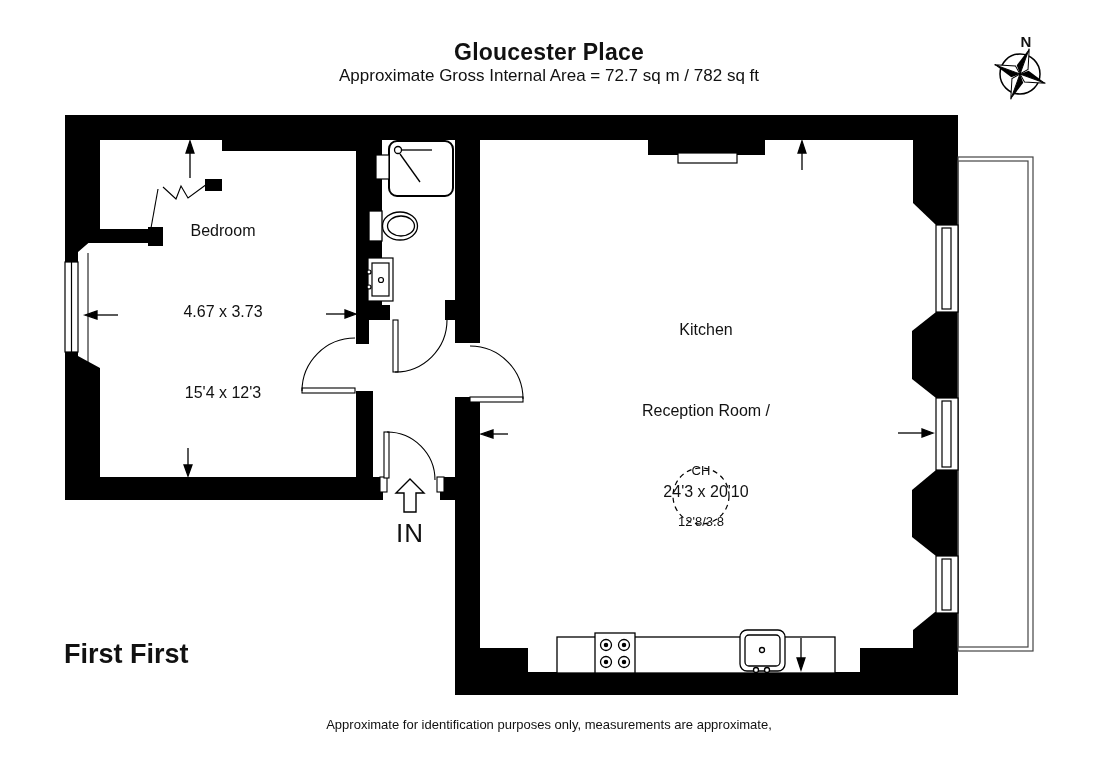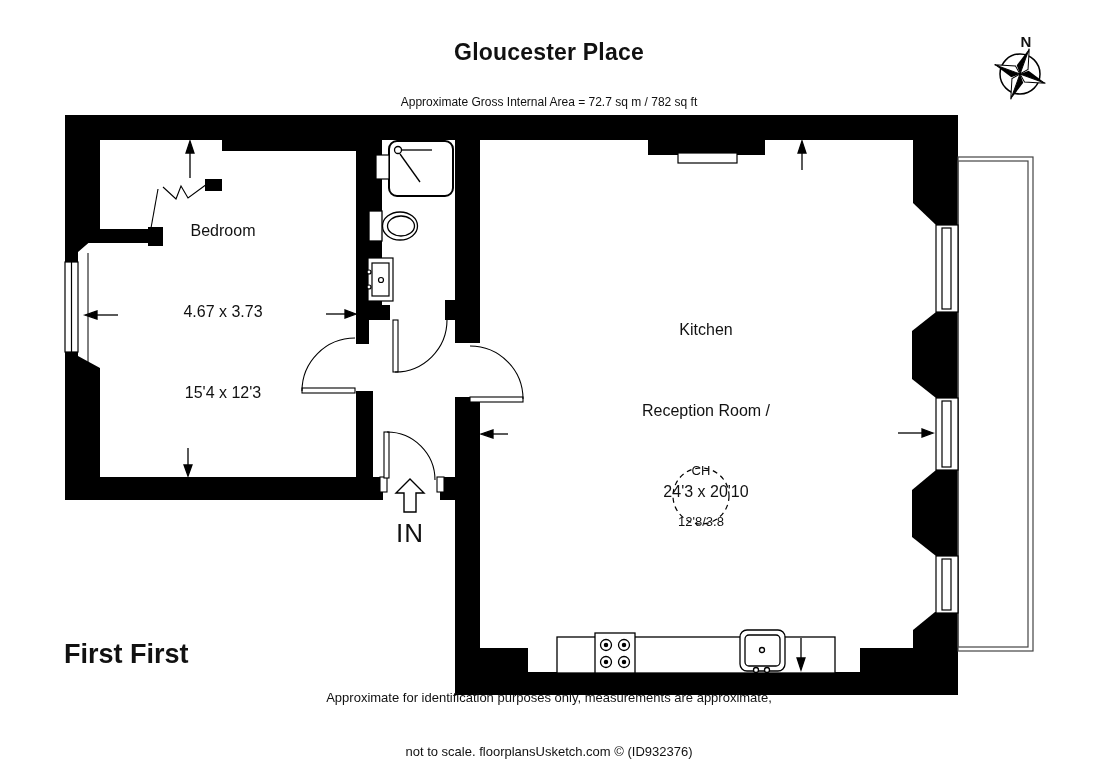--- a/index.html
+++ b/index.html
@@ -2,21 +2,21 @@
 <html><head>
 <meta charset="utf-8">
 <style>
   html,body{margin:0;padding:0;background:#fff;}
   #stage{position:relative;width:1103px;height:770px;background:#fff;overflow:hidden;
          font-family:"Liberation Sans",sans-serif;color:#111;}
   #plan-svg{position:absolute;left:0;top:0;}
   .txt{position:absolute;white-space:pre;color:#111;}
   .center{transform:translate(-50%,-50%);text-align:center;}
   .title{font-size:23px;font-weight:bold;letter-spacing:.2px;}
-  .subtitle{font-size:12px;margin-top:26px;}
+  .subtitle{font-size:17px;}
   .room-label{font-size:16px;line-height:27px;}
   .ch-label{font-size:13px;line-height:17px;}
   .in-label{font-size:26px;letter-spacing:1px;}
   .floor-label{font-size:27px;font-weight:bold;}
   .footer{font-size:13px;line-height:18px;}
   .north{font-size:15px;font-weight:600;}
 </style>
 </head>
 <body>
 
@@ -216,16 +216,15 @@
     <div>CH</div>
     <div>12'8/3.8</div>
   </div>
 
   <div class="txt center in-label" style="left:410px;top:533px;text-align:right;">IN</div>
 
   <div class="txt floor-label" style="left:64px;top:639px;">First First</div>
 
   <div class="txt center footer" style="left:549px;top:725px;">
     <div>Approximate for identification purposes only, measurements are approximate,</div>
-    <div>not to scale. floorplansUsketch.com © (ID932376)</div>
   </div>
 
 </div>
 
 </body></html>

